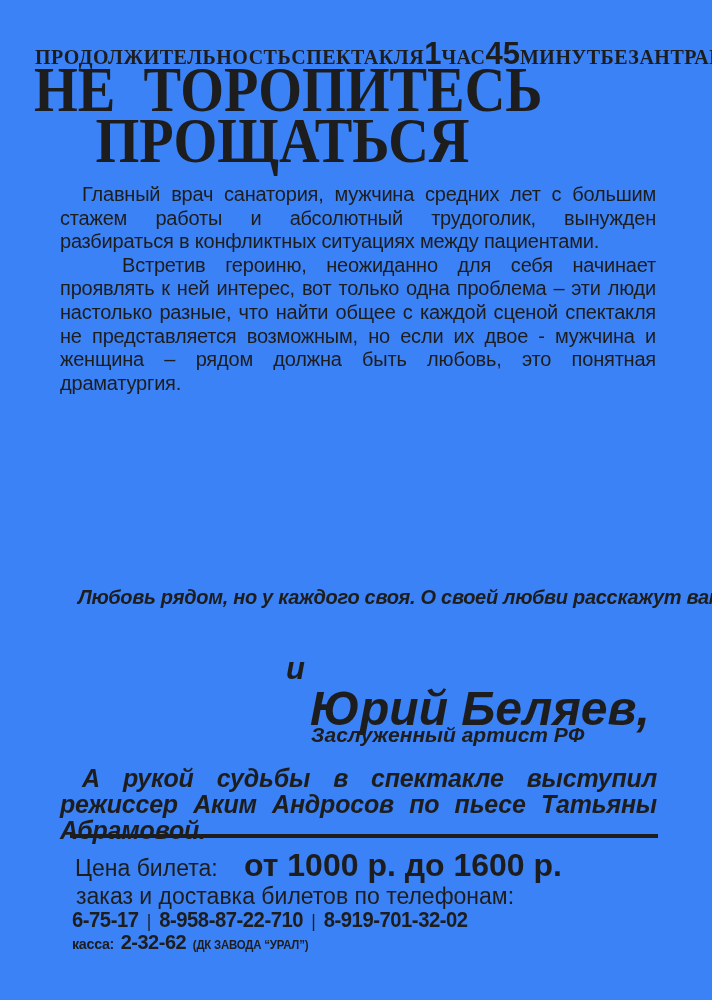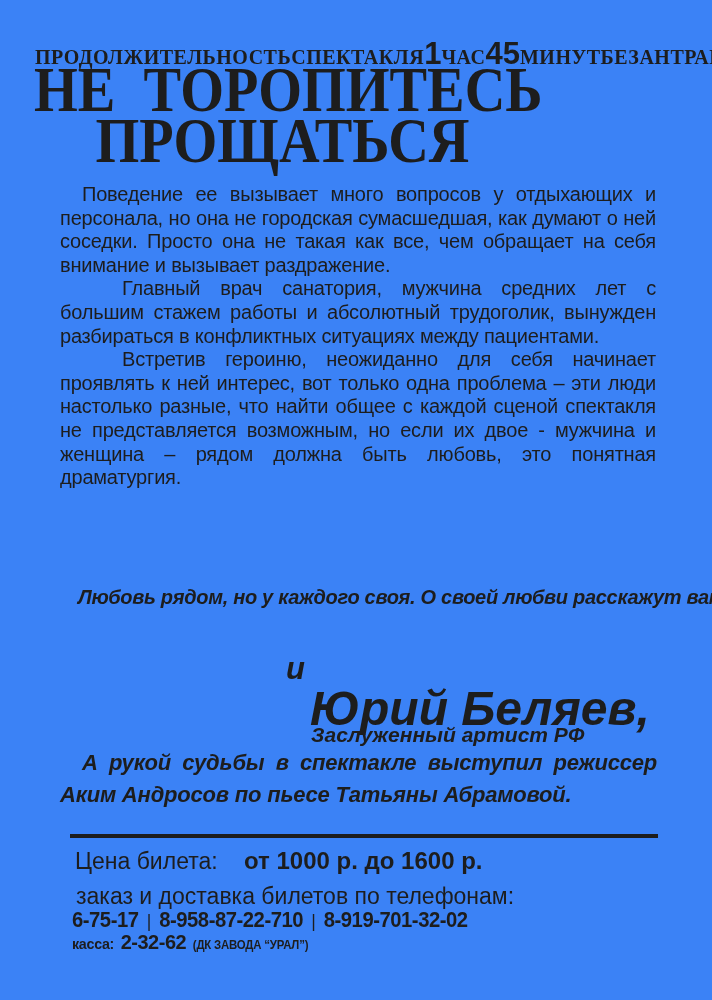--- a/index.html
+++ b/index.html
@@ -70,38 +70,38 @@
     white-space:nowrap;
   }
   .actor-2-title {
     position:absolute; top:723px; left:311px;
     font-weight:700; font-style:italic; font-size:21px;
     white-space:nowrap;
   }
 
   
   .director-note {
-    position:absolute; top:747px; left:60px; width:597px;
-    font-weight:700; font-style:italic; font-size:22px; line-height:32px;
+    position:absolute; top:765px; left:60px; width:597px;
+    font-weight:700; font-style:italic; font-size:25px; line-height:26px;
     text-align:justify; text-indent:22px; letter-spacing:-0.2px;
   }
   .director-note p { margin:0; }
 
   
   .rule {
     position:absolute; top:834px; left:70px; width:588px; height:4px;
     background:#1d1d1d;
   }
   .price-row {
     position:absolute; top:847px; left:75px;
     display:flex; align-items:baseline;
     font-size:23px; white-space:nowrap;gap:12px;
   }
   .price-label { display:inline-block; width:157px; }
-  .price-value { font-weight:700; font-size:24px; }
+  .price-value { font-weight:700; font-size:32px; }
 
   .order-line {
     position:absolute; top:883px; left:76px;
     font-size:23px; white-space:nowrap;
   }
   .phones {
     position:absolute; top:907px; left:72px;
     display:flex; align-items:baseline;
     font-weight:700; font-size:22px; letter-spacing:-0.5px;
     transform:scaleX(0.92); transform-origin:left center;
@@ -134,21 +134,20 @@
     <span>БЕЗ</span>
     <span>АНТРАКТА</span>
   </div>
 
   <div class="title">
     <div class="tline first">НЕ ТОРОПИТЕСЬ</div>
     <div class="tline">ПРОЩАТЬСЯ</div>
   </div>
 
   <div class="synopsis">
-    <p>Поведение ее вызывает много вопросов у отдыхающих и персонала, но она не городская сумасшедшая, как думают о ней соседки. Просто она не такая как все, чем обращает на себя внимание и вызывает раздражение.</p>
     <p>Главный врач санатория, мужчина средних лет с большим стажем работы и абсолютный трудоголик, вынужден разбираться в конфликтных ситуациях между пациентами.</p>
     <p>Встретив героиню, неожиданно для себя начинает проявлять к ней интерес, вот только одна проблема – эти люди настолько разные, что найти общее с каждой сценой спектакля не представляется возможным, но если их двое - мужчина и женщина – рядом должна быть любовь, это понятная драматургия.</p>
   </div>
 
   <div class="tagline">Любовь рядом, но у каждого своя. О своей любви расскажут вам</div>
   <div class="conjunction">и</div>
   <div class="actor-2">Юрий Беляев,</div>
   <div class="actor-2-title">Заслуженный артист РФ</div>
 
   <div class="director-note">

